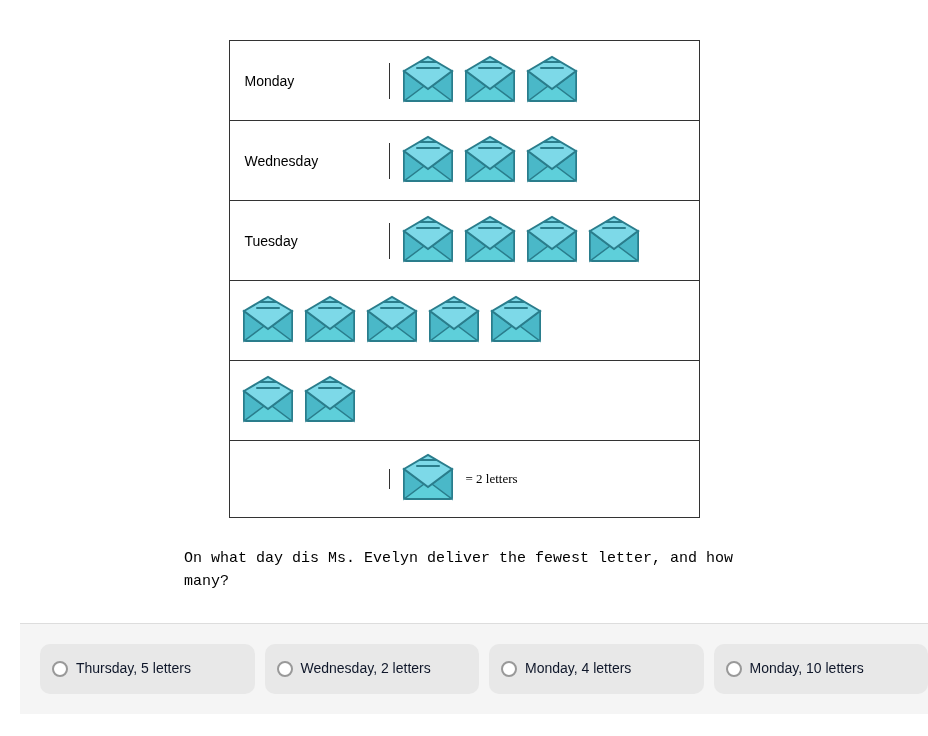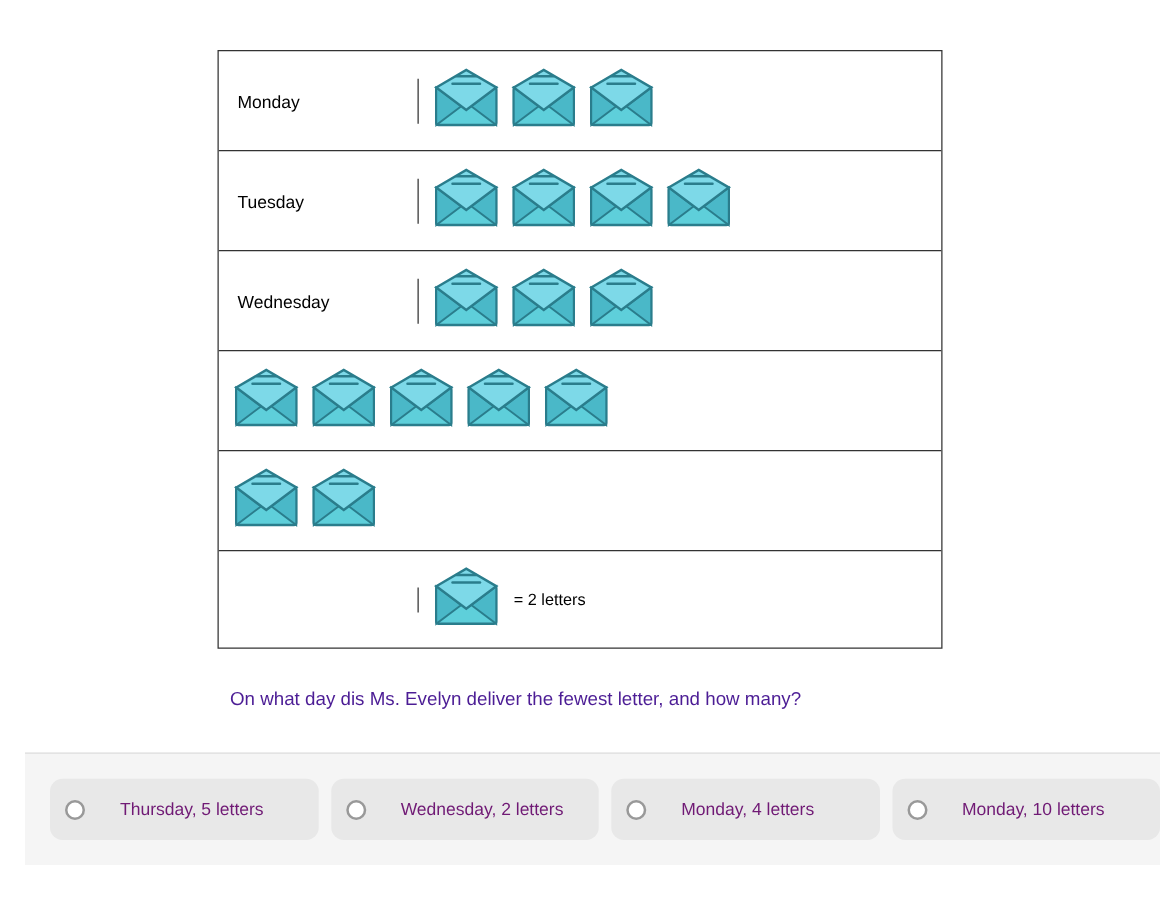--- a/index.html
+++ b/index.html
@@ -6,33 +6,34 @@
     body {
       font-family: Arial, sans-serif;
       background: #fff;
       width: 928px;
       min-height: 736px;
       padding: 20px;
     }
 
     .chart-container {
       border: 1.5px solid #333;
-      width: 580px;
+      width: 471px;
       margin: 20px auto 0 auto;
     }
 
     .chart-row {
       display: flex;
       align-items: center;
       border-bottom: 1.5px solid #333;
       min-height: 80px;
     }
 
     .chart-row:last-child {
       border-bottom: none;
+      font-family: Liberation Serif, serif;
     }
 
     .day-label {
       width: 160px;
       min-width: 160px;
       padding: 10px 15px;
       font-size: 14px;
       font-weight: 400;
       border-right: 1.5px solid #333;
       display: flex;
@@ -68,21 +69,22 @@
 
     .question-section {
       width: 580px;
       margin: 30px auto 0 auto;
       padding: 0 10px;
     }
 
     .question-text {
       font-size: 15px;
       line-height: 1.5;
-      color: #4c1d95;
+      color: #000000;
+      font-family: Liberation Mono, monospace;
     }
 
     .options-section {
       display: flex;
       gap: 10px;
       width: 928px;
       margin: 30px 0 0 0;
       padding: 20px 20px;
       border-top: 1px solid #ddd;
       background: #f5f5f5;
@@ -105,22 +107,21 @@
       min-width: 16px;
       border-radius: 50%;
       border: 2px solid #999;
       background: #fff;
       margin-top: 2px;
     }
 
     .option-label {
       font-size: 14px;
       line-height: 1.4;
-      color: #701a75;
-      margin-left: 20px;
+      color: #0f172a;
     }
   </style>
 </head>
 <body>
 
 <div class="chart-container" id="chart-container">
 
 <div class="chart-row">
       <div class="day-label">Monday</div>
       <div class="envelopes-cell">
@@ -144,59 +145,59 @@
     <rect x="4" y="20" width="48" height="30" rx="2" ry="2" fill="#5ecfda" stroke="#2a7d8c" stroke-width="2"></rect>
     <polygon points="4,20 4,50 24,35" fill="#4ab8c8" stroke="#2a7d8c" stroke-width="1.5"></polygon>
     <polygon points="52,20 52,50 32,35" fill="#4ab8c8" stroke="#2a7d8c" stroke-width="1.5"></polygon>
     <polygon points="4,20 28,6 52,20 28,38" fill="#7dd9e8" stroke="#2a7d8c" stroke-width="2"></polygon>
     <line x1="20" y1="11" x2="36" y2="11" stroke="#2a7d8c" stroke-width="2" stroke-linecap="round"></line>
     <line x1="17" y1="17" x2="39" y2="17" stroke="#2a7d8c" stroke-width="2" stroke-linecap="round"></line>
   </svg></span>
       </div>
     </div>
     <div class="chart-row">
+      <div class="day-label">Wednesday</div>
+      <div class="envelopes-cell">
+        <span><svg width="56" height="56" viewBox="0 0 56 56" xmlns="http://www.w3.org/2000/svg">
+    <rect x="4" y="20" width="48" height="30" rx="2" ry="2" fill="#5ecfda" stroke="#2a7d8c" stroke-width="2"></rect>
+    <polygon points="4,20 4,50 24,35" fill="#4ab8c8" stroke="#2a7d8c" stroke-width="1.5"></polygon>
+    <polygon points="52,20 52,50 32,35" fill="#4ab8c8" stroke="#2a7d8c" stroke-width="1.5"></polygon>
+    <polygon points="4,20 28,6 52,20 28,38" fill="#7dd9e8" stroke="#2a7d8c" stroke-width="2"></polygon>
+    <line x1="20" y1="11" x2="36" y2="11" stroke="#2a7d8c" stroke-width="2" stroke-linecap="round"></line>
+    <line x1="17" y1="17" x2="39" y2="17" stroke="#2a7d8c" stroke-width="2" stroke-linecap="round"></line>
+  </svg></span>
+        <span><svg width="56" height="56" viewBox="0 0 56 56" xmlns="http://www.w3.org/2000/svg">
+    <rect x="4" y="20" width="48" height="30" rx="2" ry="2" fill="#5ecfda" stroke="#2a7d8c" stroke-width="2"></rect>
+    <polygon points="4,20 4,50 24,35" fill="#4ab8c8" stroke="#2a7d8c" stroke-width="1.5"></polygon>
+    <polygon points="52,20 52,50 32,35" fill="#4ab8c8" stroke="#2a7d8c" stroke-width="1.5"></polygon>
+    <polygon points="4,20 28,6 52,20 28,38" fill="#7dd9e8" stroke="#2a7d8c" stroke-width="2"></polygon>
+    <line x1="20" y1="11" x2="36" y2="11" stroke="#2a7d8c" stroke-width="2" stroke-linecap="round"></line>
+    <line x1="17" y1="17" x2="39" y2="17" stroke="#2a7d8c" stroke-width="2" stroke-linecap="round"></line>
+  </svg></span>
+        <span><svg width="56" height="56" viewBox="0 0 56 56" xmlns="http://www.w3.org/2000/svg">
+    <rect x="4" y="20" width="48" height="30" rx="2" ry="2" fill="#5ecfda" stroke="#2a7d8c" stroke-width="2"></rect>
+    <polygon points="4,20 4,50 24,35" fill="#4ab8c8" stroke="#2a7d8c" stroke-width="1.5"></polygon>
+    <polygon points="52,20 52,50 32,35" fill="#4ab8c8" stroke="#2a7d8c" stroke-width="1.5"></polygon>
+    <polygon points="4,20 28,6 52,20 28,38" fill="#7dd9e8" stroke="#2a7d8c" stroke-width="2"></polygon>
+    <line x1="20" y1="11" x2="36" y2="11" stroke="#2a7d8c" stroke-width="2" stroke-linecap="round"></line>
+    <line x1="17" y1="17" x2="39" y2="17" stroke="#2a7d8c" stroke-width="2" stroke-linecap="round"></line>
+  </svg></span>
+      </div>
+    </div>
+    <div class="chart-row">
       <div class="day-label">Tuesday</div>
       <div class="envelopes-cell">
         <span><svg width="56" height="56" viewBox="0 0 56 56" xmlns="http://www.w3.org/2000/svg">
     <rect x="4" y="20" width="48" height="30" rx="2" ry="2" fill="#5ecfda" stroke="#2a7d8c" stroke-width="2"></rect>
     <polygon points="4,20 4,50 24,35" fill="#4ab8c8" stroke="#2a7d8c" stroke-width="1.5"></polygon>
     <polygon points="52,20 52,50 32,35" fill="#4ab8c8" stroke="#2a7d8c" stroke-width="1.5"></polygon>
     <polygon points="4,20 28,6 52,20 28,38" fill="#7dd9e8" stroke="#2a7d8c" stroke-width="2"></polygon>
     <line x1="20" y1="11" x2="36" y2="11" stroke="#2a7d8c" stroke-width="2" stroke-linecap="round"></line>
     <line x1="17" y1="17" x2="39" y2="17" stroke="#2a7d8c" stroke-width="2" stroke-linecap="round"></line>
   </svg></span>
-        <span><svg width="56" height="56" viewBox="0 0 56 56" xmlns="http://www.w3.org/2000/svg">
-    <rect x="4" y="20" width="48" height="30" rx="2" ry="2" fill="#5ecfda" stroke="#2a7d8c" stroke-width="2"></rect>
-    <polygon points="4,20 4,50 24,35" fill="#4ab8c8" stroke="#2a7d8c" stroke-width="1.5"></polygon>
-    <polygon points="52,20 52,50 32,35" fill="#4ab8c8" stroke="#2a7d8c" stroke-width="1.5"></polygon>
-    <polygon points="4,20 28,6 52,20 28,38" fill="#7dd9e8" stroke="#2a7d8c" stroke-width="2"></polygon>
-    <line x1="20" y1="11" x2="36" y2="11" stroke="#2a7d8c" stroke-width="2" stroke-linecap="round"></line>
-    <line x1="17" y1="17" x2="39" y2="17" stroke="#2a7d8c" stroke-width="2" stroke-linecap="round"></line>
-  </svg></span>
-        <span><svg width="56" height="56" viewBox="0 0 56 56" xmlns="http://www.w3.org/2000/svg">
-    <rect x="4" y="20" width="48" height="30" rx="2" ry="2" fill="#5ecfda" stroke="#2a7d8c" stroke-width="2"></rect>
-    <polygon points="4,20 4,50 24,35" fill="#4ab8c8" stroke="#2a7d8c" stroke-width="1.5"></polygon>
-    <polygon points="52,20 52,50 32,35" fill="#4ab8c8" stroke="#2a7d8c" stroke-width="1.5"></polygon>
-    <polygon points="4,20 28,6 52,20 28,38" fill="#7dd9e8" stroke="#2a7d8c" stroke-width="2"></polygon>
-    <line x1="20" y1="11" x2="36" y2="11" stroke="#2a7d8c" stroke-width="2" stroke-linecap="round"></line>
-    <line x1="17" y1="17" x2="39" y2="17" stroke="#2a7d8c" stroke-width="2" stroke-linecap="round"></line>
-  </svg></span>
-        <span><svg width="56" height="56" viewBox="0 0 56 56" xmlns="http://www.w3.org/2000/svg">
-    <rect x="4" y="20" width="48" height="30" rx="2" ry="2" fill="#5ecfda" stroke="#2a7d8c" stroke-width="2"></rect>
-    <polygon points="4,20 4,50 24,35" fill="#4ab8c8" stroke="#2a7d8c" stroke-width="1.5"></polygon>
-    <polygon points="52,20 52,50 32,35" fill="#4ab8c8" stroke="#2a7d8c" stroke-width="1.5"></polygon>
-    <polygon points="4,20 28,6 52,20 28,38" fill="#7dd9e8" stroke="#2a7d8c" stroke-width="2"></polygon>
-    <line x1="20" y1="11" x2="36" y2="11" stroke="#2a7d8c" stroke-width="2" stroke-linecap="round"></line>
-    <line x1="17" y1="17" x2="39" y2="17" stroke="#2a7d8c" stroke-width="2" stroke-linecap="round"></line>
-  </svg></span>
-      </div>
-    </div>
-    <div class="chart-row">
-      <div class="day-label">Wednesday</div>
-      <div class="envelopes-cell">
         <span><svg width="56" height="56" viewBox="0 0 56 56" xmlns="http://www.w3.org/2000/svg">
     <rect x="4" y="20" width="48" height="30" rx="2" ry="2" fill="#5ecfda" stroke="#2a7d8c" stroke-width="2"></rect>
     <polygon points="4,20 4,50 24,35" fill="#4ab8c8" stroke="#2a7d8c" stroke-width="1.5"></polygon>
     <polygon points="52,20 52,50 32,35" fill="#4ab8c8" stroke="#2a7d8c" stroke-width="1.5"></polygon>
     <polygon points="4,20 28,6 52,20 28,38" fill="#7dd9e8" stroke="#2a7d8c" stroke-width="2"></polygon>
     <line x1="20" y1="11" x2="36" y2="11" stroke="#2a7d8c" stroke-width="2" stroke-linecap="round"></line>
     <line x1="17" y1="17" x2="39" y2="17" stroke="#2a7d8c" stroke-width="2" stroke-linecap="round"></line>
   </svg></span>
         <span><svg width="56" height="56" viewBox="0 0 56 56" xmlns="http://www.w3.org/2000/svg">
     <rect x="4" y="20" width="48" height="30" rx="2" ry="2" fill="#5ecfda" stroke="#2a7d8c" stroke-width="2"></rect>

